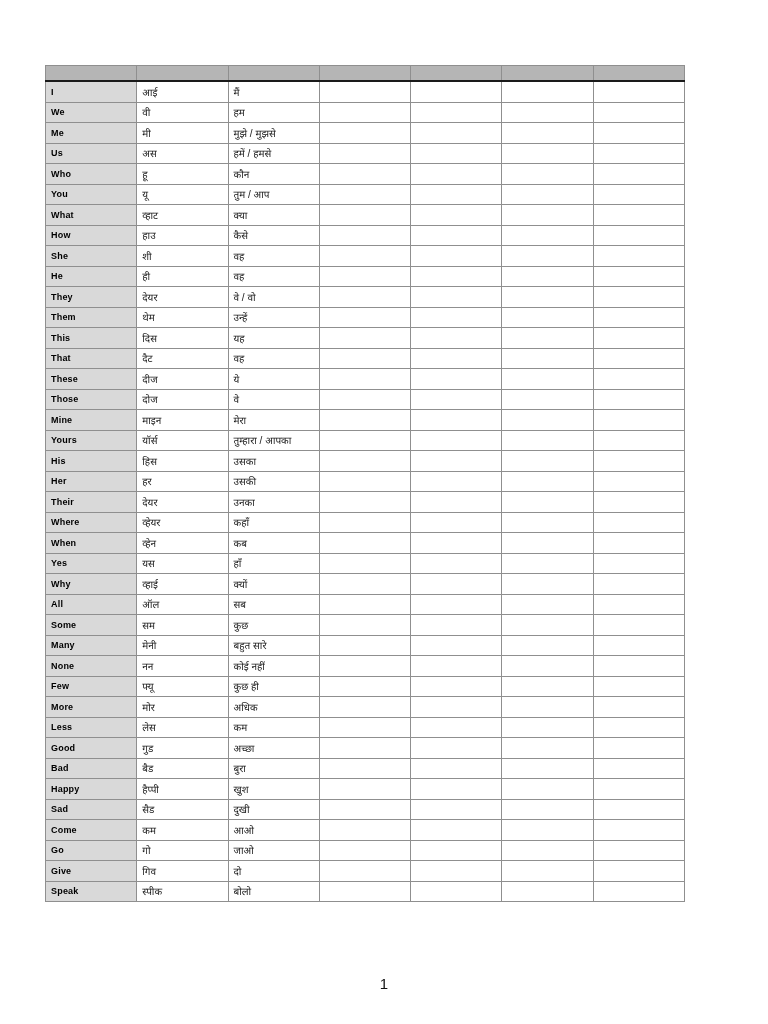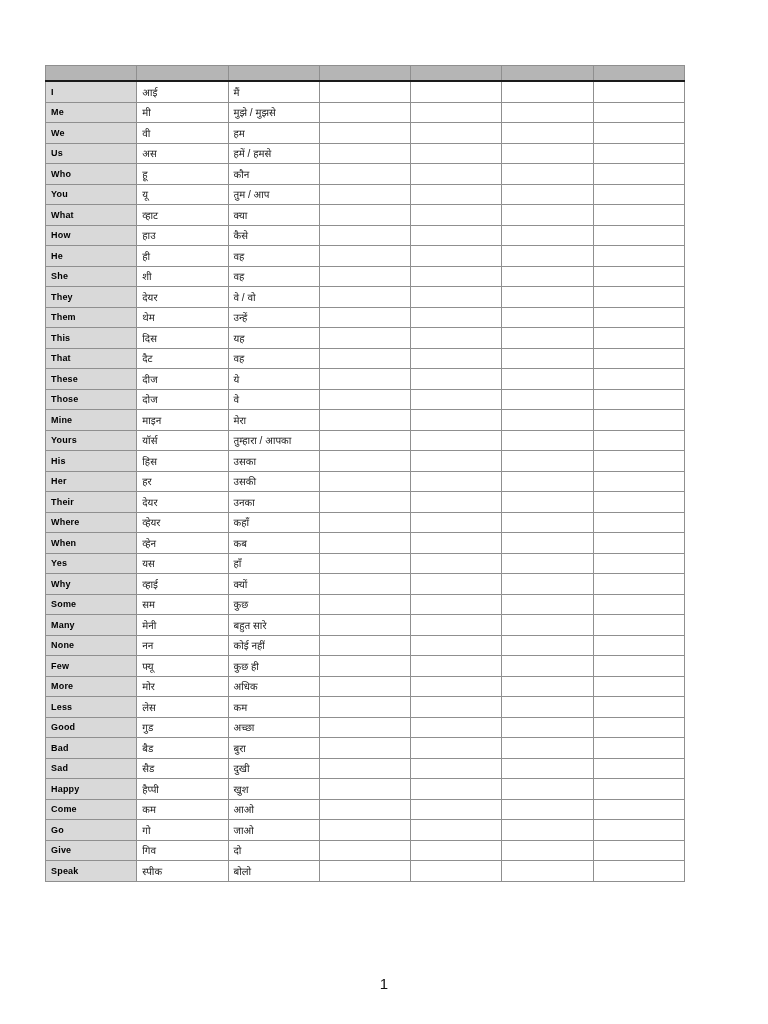--- a/index.html
+++ b/index.html
@@ -90,38 +90,38 @@
         <tr class="data-row">
           <td class="col-en">I</td>
           <td class="col-hi">आई</td>
           <td class="col-hi">मैं</td>
           <td class="col-empty"></td>
           <td class="col-empty"></td>
           <td class="col-empty"></td>
           <td class="col-empty"></td>
         </tr>
         <tr class="data-row">
+          <td class="col-en">We</td>
+          <td class="col-hi">वी</td>
+          <td class="col-hi">हम</td>
+          <td class="col-empty"></td>
+          <td class="col-empty"></td>
+          <td class="col-empty"></td>
+          <td class="col-empty"></td>
+        </tr>
+        <tr class="data-row">
           <td class="col-en">Me</td>
           <td class="col-hi">मी</td>
           <td class="col-hi">मुझे / मुझसे</td>
           <td class="col-empty"></td>
           <td class="col-empty"></td>
           <td class="col-empty"></td>
           <td class="col-empty"></td>
         </tr>
         <tr class="data-row">
-          <td class="col-en">We</td>
-          <td class="col-hi">वी</td>
-          <td class="col-hi">हम</td>
-          <td class="col-empty"></td>
-          <td class="col-empty"></td>
-          <td class="col-empty"></td>
-          <td class="col-empty"></td>
-        </tr>
-        <tr class="data-row">
           <td class="col-en">Us</td>
           <td class="col-hi">अस</td>
           <td class="col-hi">हमें / हमसे</td>
           <td class="col-empty"></td>
           <td class="col-empty"></td>
           <td class="col-empty"></td>
           <td class="col-empty"></td>
         </tr>
         <tr class="data-row">
           <td class="col-en">Who</td>
@@ -153,38 +153,38 @@
         <tr class="data-row">
           <td class="col-en">How</td>
           <td class="col-hi">हाउ</td>
           <td class="col-hi">कैसे</td>
           <td class="col-empty"></td>
           <td class="col-empty"></td>
           <td class="col-empty"></td>
           <td class="col-empty"></td>
         </tr>
         <tr class="data-row">
+          <td class="col-en">She</td>
+          <td class="col-hi">शी</td>
+          <td class="col-hi">वह</td>
+          <td class="col-empty"></td>
+          <td class="col-empty"></td>
+          <td class="col-empty"></td>
+          <td class="col-empty"></td>
+        </tr>
+        <tr class="data-row">
           <td class="col-en">He</td>
           <td class="col-hi">ही</td>
           <td class="col-hi">वह</td>
           <td class="col-empty"></td>
           <td class="col-empty"></td>
           <td class="col-empty"></td>
           <td class="col-empty"></td>
         </tr>
         <tr class="data-row">
-          <td class="col-en">She</td>
-          <td class="col-hi">शी</td>
-          <td class="col-hi">वह</td>
-          <td class="col-empty"></td>
-          <td class="col-empty"></td>
-          <td class="col-empty"></td>
-          <td class="col-empty"></td>
-        </tr>
-        <tr class="data-row">
           <td class="col-en">They</td>
           <td class="col-hi">देयर</td>
           <td class="col-hi">वे / वो</td>
           <td class="col-empty"></td>
           <td class="col-empty"></td>
           <td class="col-empty"></td>
           <td class="col-empty"></td>
         </tr>
         <tr class="data-row">
           <td class="col-en">Them</td>
@@ -306,20 +306,29 @@
         <tr class="data-row">
           <td class="col-en">Why</td>
           <td class="col-hi">व्हाई</td>
           <td class="col-hi">क्यों</td>
           <td class="col-empty"></td>
           <td class="col-empty"></td>
           <td class="col-empty"></td>
           <td class="col-empty"></td>
         </tr>
         <tr class="data-row">
+          <td class="col-en">All</td>
+          <td class="col-hi">ऑल</td>
+          <td class="col-hi">सब</td>
+          <td class="col-empty"></td>
+          <td class="col-empty"></td>
+          <td class="col-empty"></td>
+          <td class="col-empty"></td>
+        </tr>
+        <tr class="data-row">
           <td class="col-en">Some</td>
           <td class="col-hi">सम</td>
           <td class="col-hi">कुछ</td>
           <td class="col-empty"></td>
           <td class="col-empty"></td>
           <td class="col-empty"></td>
           <td class="col-empty"></td>
         </tr>
         <tr class="data-row">
           <td class="col-en">Many</td>
@@ -378,32 +387,32 @@
         <tr class="data-row">
           <td class="col-en">Bad</td>
           <td class="col-hi">बैड</td>
           <td class="col-hi">बुरा</td>
           <td class="col-empty"></td>
           <td class="col-empty"></td>
           <td class="col-empty"></td>
           <td class="col-empty"></td>
         </tr>
         <tr class="data-row">
+          <td class="col-en">Happy</td>
+          <td class="col-hi">हैप्पी</td>
+          <td class="col-hi">खुश</td>
+          <td class="col-empty"></td>
+          <td class="col-empty"></td>
+          <td class="col-empty"></td>
+          <td class="col-empty"></td>
+        </tr>
+        <tr class="data-row">
           <td class="col-en">Sad</td>
           <td class="col-hi">सैड</td>
           <td class="col-hi">दुखी</td>
-          <td class="col-empty"></td>
-          <td class="col-empty"></td>
-          <td class="col-empty"></td>
-          <td class="col-empty"></td>
-        </tr>
-        <tr class="data-row">
-          <td class="col-en">Happy</td>
-          <td class="col-hi">हैप्पी</td>
-          <td class="col-hi">खुश</td>
           <td class="col-empty"></td>
           <td class="col-empty"></td>
           <td class="col-empty"></td>
           <td class="col-empty"></td>
         </tr>
         <tr class="data-row">
           <td class="col-en">Come</td>
           <td class="col-hi">कम</td>
           <td class="col-hi">आओ</td>
           <td class="col-empty"></td>

